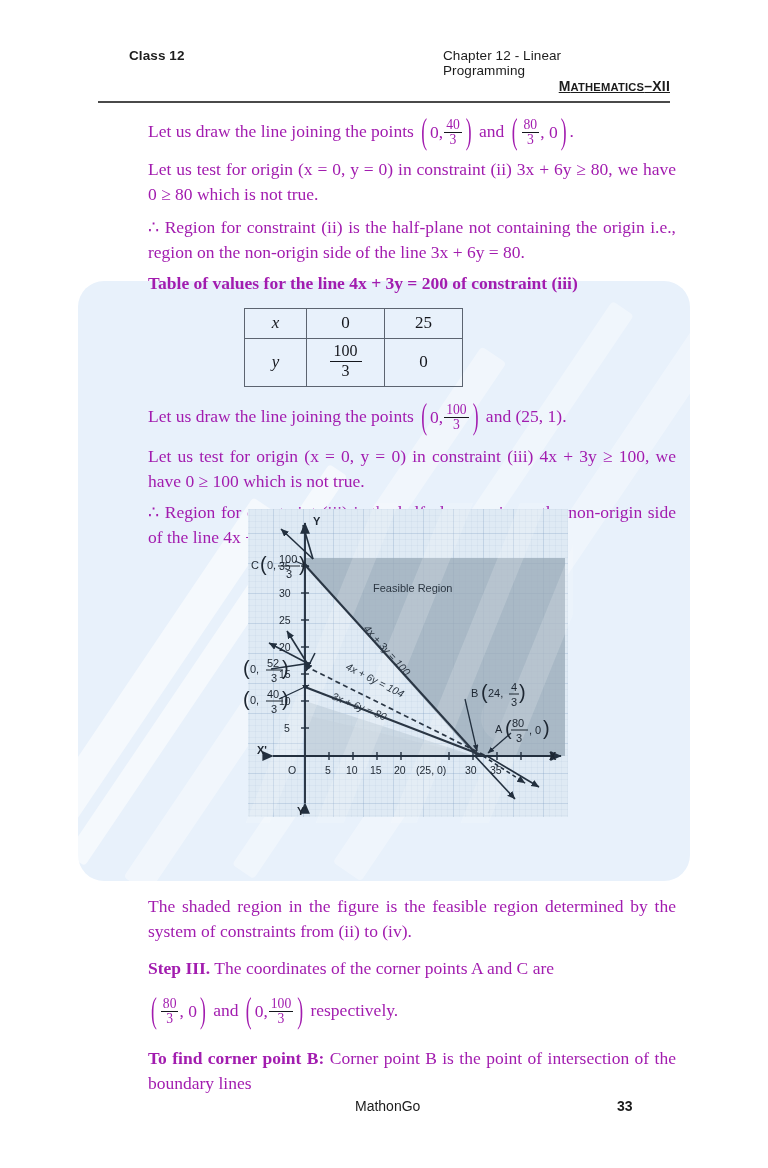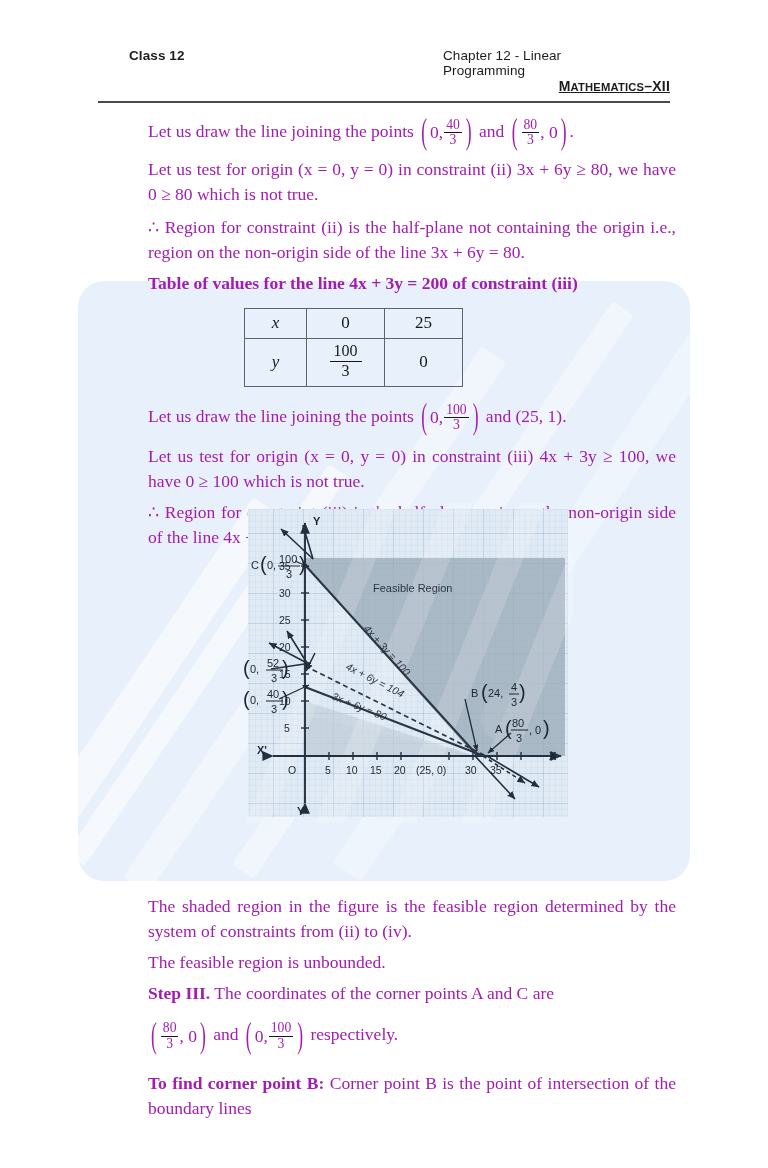--- a/index.html
+++ b/index.html
@@ -354,21 +354,20 @@
           <text x="286" y="231">, 0</text>
           <text x="300" y="232" font-size="20" font-weight="200">)</text>
         </g>
       </g>
     </svg>
   </div>
 
   <div class="content" style="top:848px;margin-top:46px;">
     <p class="tx">The shaded region in the figure is the feasible region determined by the system of constraints from (ii) to (iv).</p>
     <div class="sp6"></div>
-    <p class="tx">The feasible region is unbounded.</p>
     <div class="sp6"></div>
     <p class="tx">
       <span class="bd">Step III.</span>
       <span>The coordinates of the corner points A and C are</span>
     </p>
     <div class="sp16"></div>
     <p class="tx">
       <span class="bigpar">
           <span class="paren">(</span>
           <span class="frac">
@@ -391,14 +390,18 @@
       <span>respectively.</span>
     </p>
     <div class="sp20"></div>
     <p class="tx">
       <span class="bd">To find corner point B:</span>
       <span>Corner point B is the point of intersection of the boundary lines</span>
     </p>
     <div class="sp6"></div>
   </div>
 
+  <div class="footer">
+    <span class="ft-brand">MathonGo</span>
+    <span class="ft-page">33</span>
+  </div>
 
 </div>
 
 </body></html>

